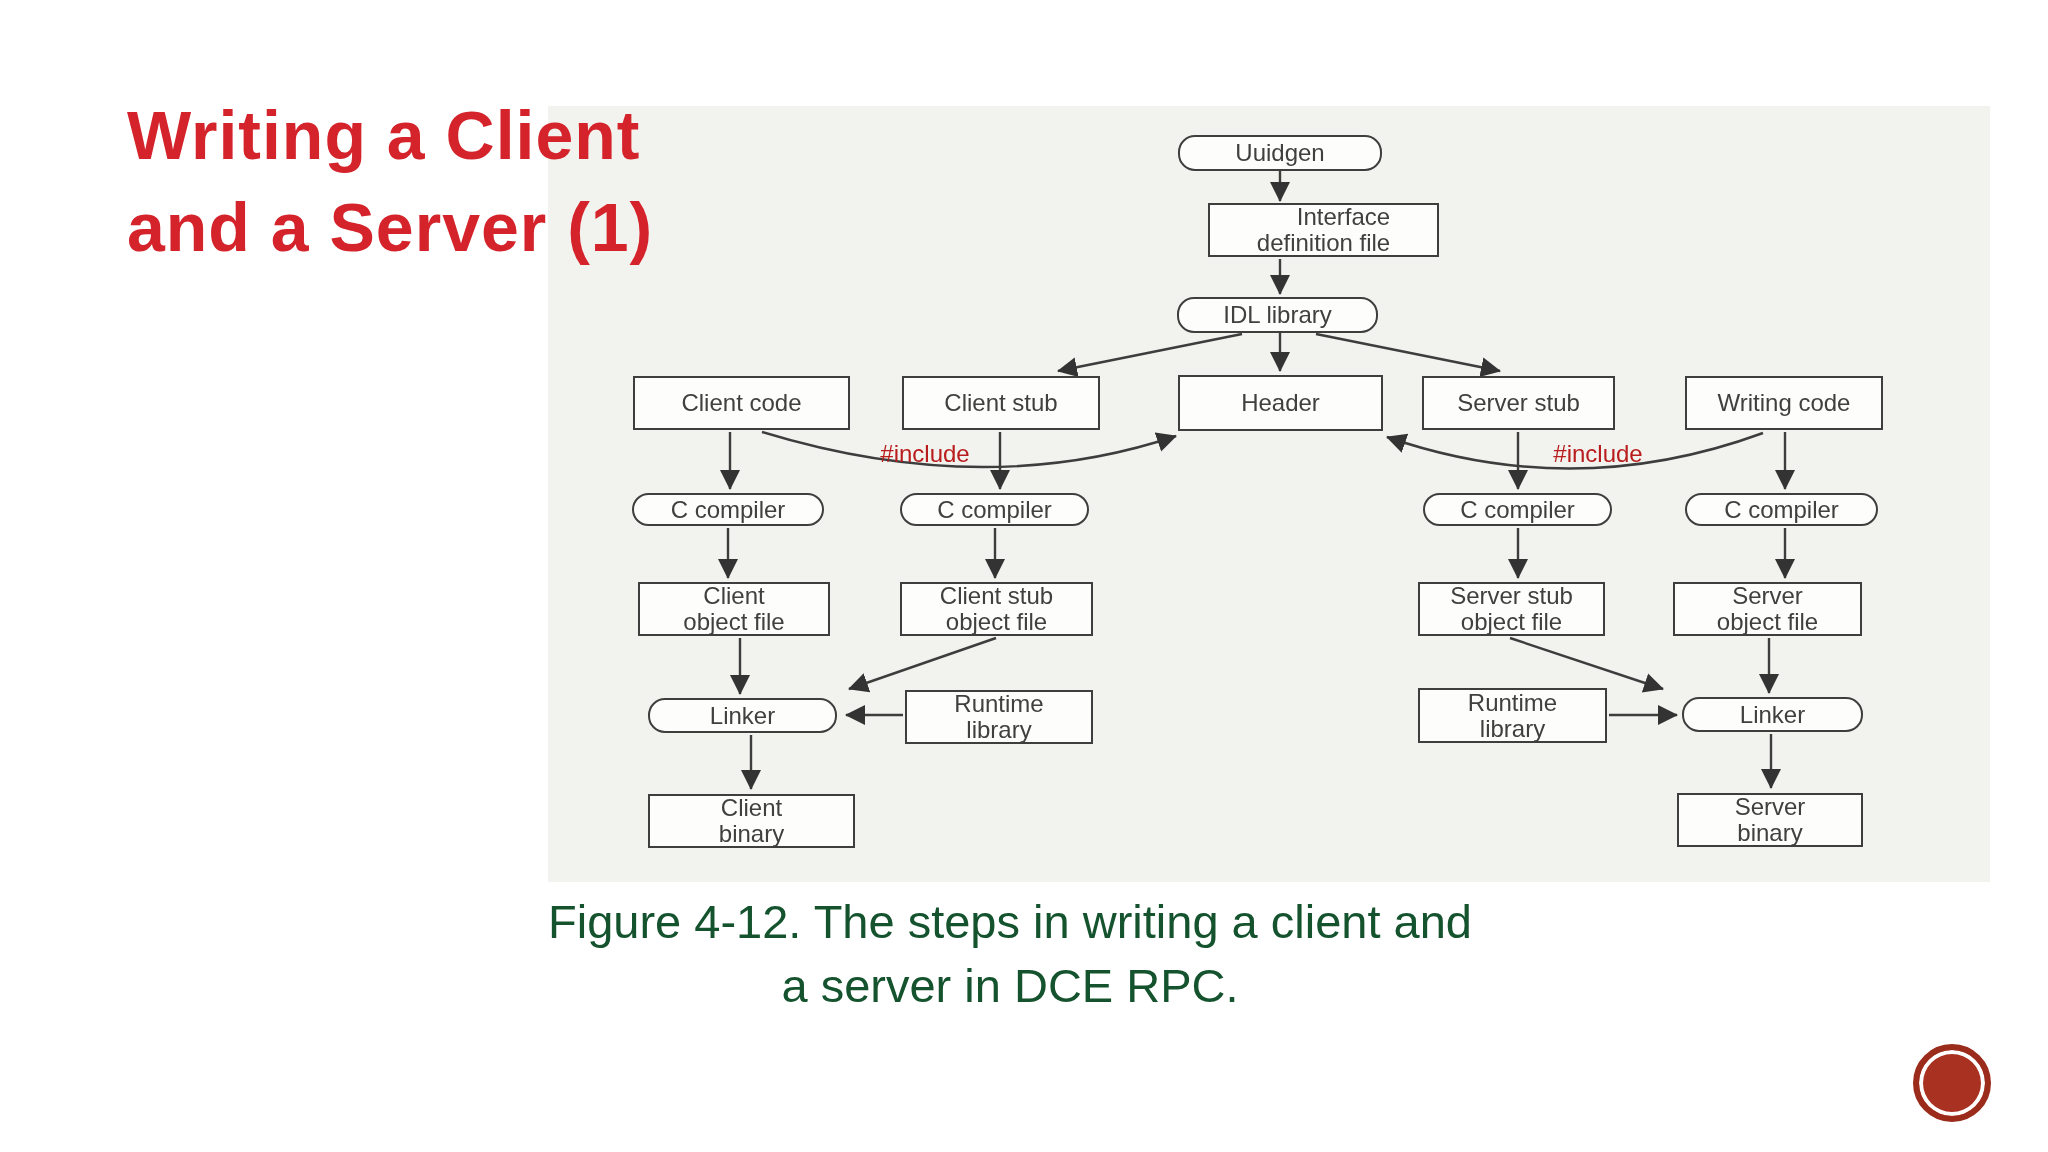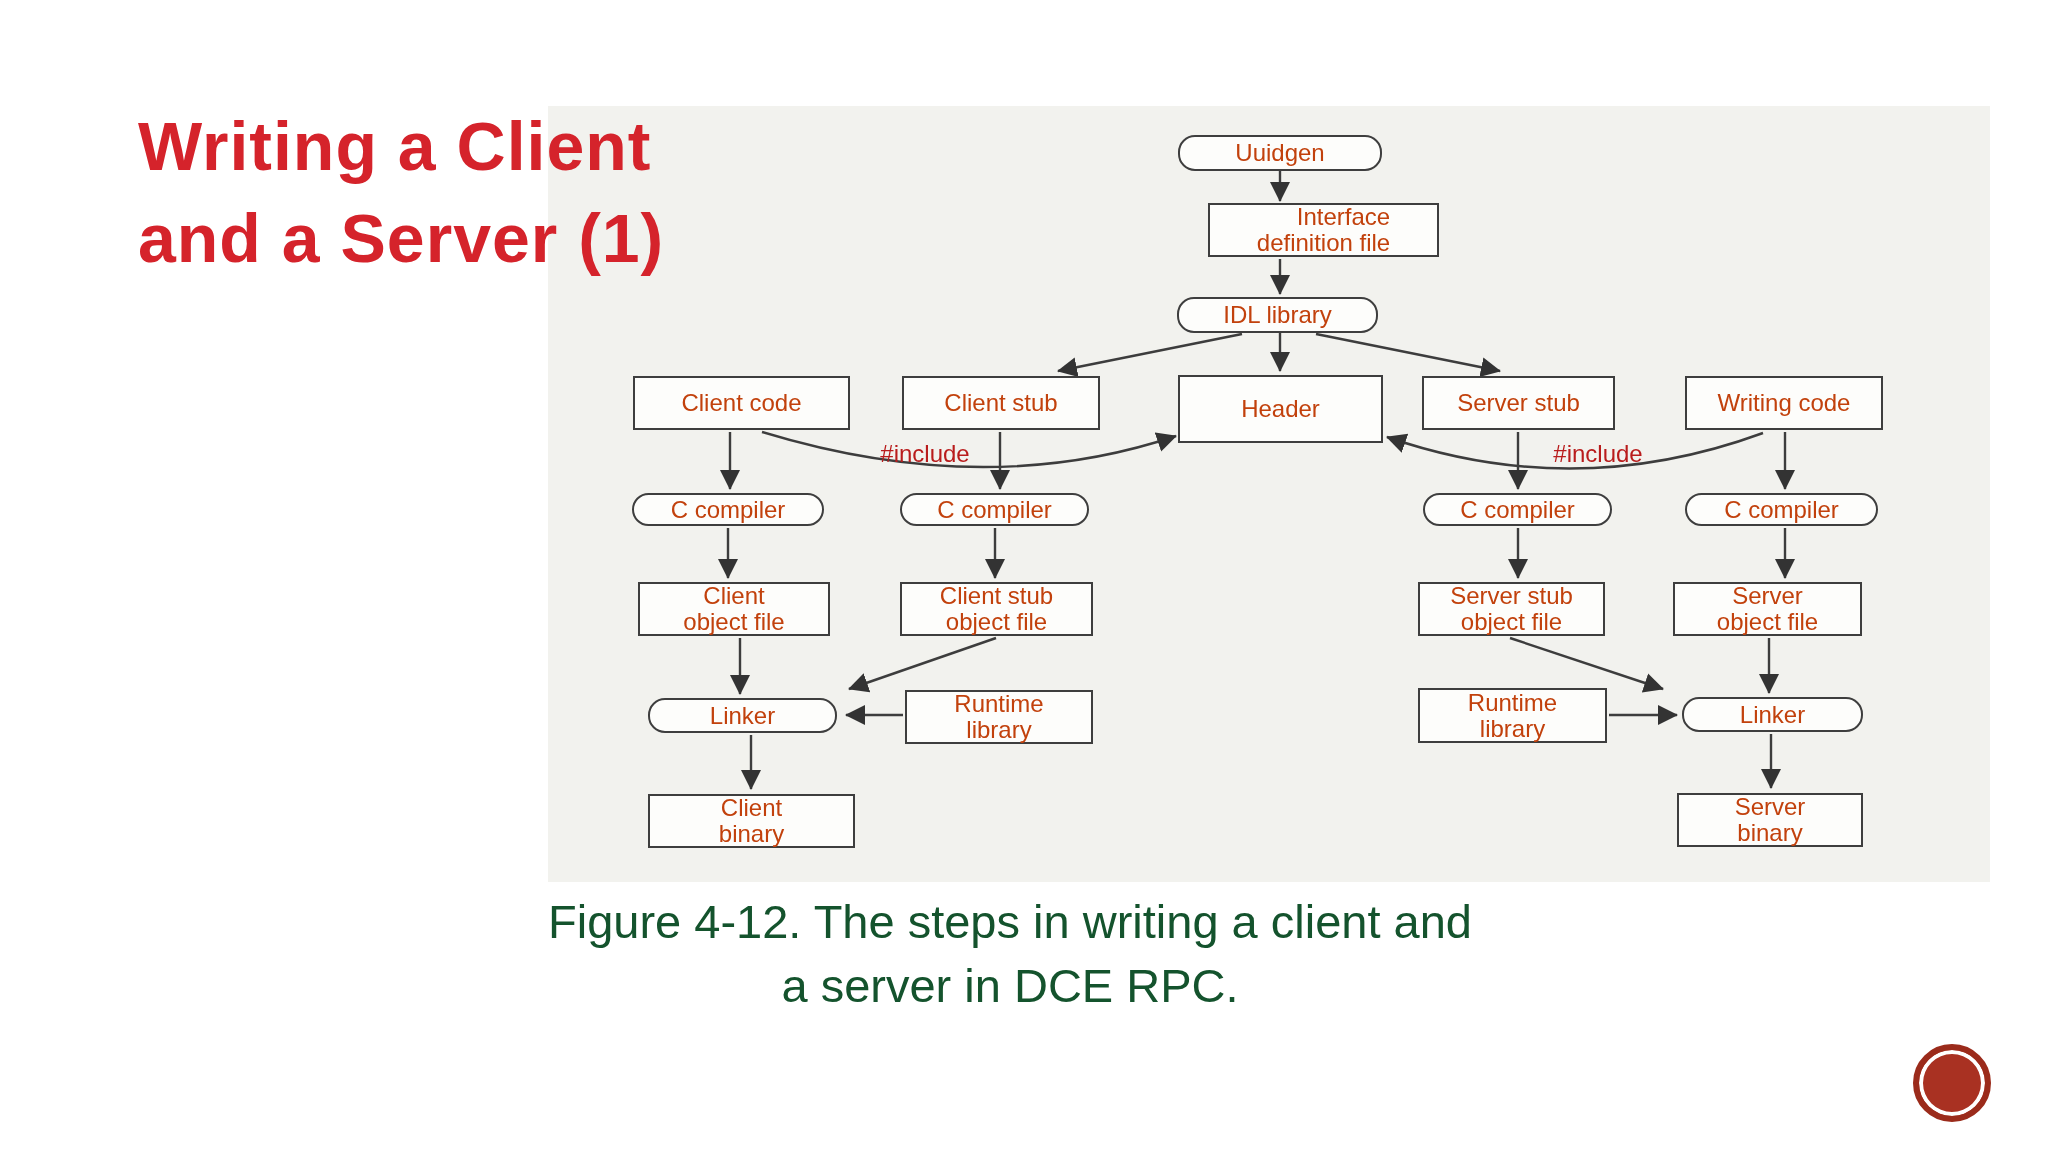--- a/index.html
+++ b/index.html
@@ -24,21 +24,21 @@
     letter-spacing:1px;
   }
   .arrow-layer{
     position:absolute;left:0;top:0;width:2048px;height:1152px;
   }
   .node{
     position:absolute;
     box-sizing:border-box;
     border:2.4px solid #3e3e3e;
     background:#fdfdfb;
-    color:#c2410c;
+    color:#404040;
     display:flex;align-items:center;justify-content:center;
     text-align:center;
     font-size:24px;line-height:26px;
     white-space:pre-line;
   }
   .rounded{border-radius:17px;}
   .include-label{
     position:absolute;
     width:140px;
     text-align:center;
@@ -63,21 +63,21 @@
     box-shadow:inset 0 0 0 4px #ffffff;
   }
 </style>
 </head>
 <body>
 
 <div class="slide">
 
   <div class="figure-panel"></div>
 
-  <h1 class="slide-title" style="margin:12px;">Writing a Client
+  <h1 class="slide-title" style="margin:1px;">Writing a Client
 and a Server (1)</h1>
 
   <svg class="arrow-layer" width="2048" height="1152" viewBox="0 0 2048 1152">
     <defs>
       <marker id="ah" markerUnits="userSpaceOnUse" markerWidth="22" markerHeight="24" refX="19" refY="11" orient="auto">
         <path d="M0,1 L20,11 L0,21 Z" fill="#333333"></path>
       </marker>
     </defs>
     <g stroke="#3d3d3d" stroke-width="2.4" fill="none">
 
@@ -114,21 +114,21 @@
 
   <div class="node rounded" style="left:1178px;top:135px;width:204px;height:36px;">Uuidgen</div>
 
   <div class="node" style="left:1208px;top:203px;width:231px;height:54px;text-align:right;">Interface
 definition file</div>
 
   <div class="node rounded" style="left:1177px;top:297px;width:201px;height:36px;">IDL library</div>
 
   <div class="node" style="left:633px;top:376px;width:217px;height:54px;">Client code</div>
   <div class="node" style="left:902px;top:376px;width:198px;height:54px;">Client stub</div>
-  <div class="node" style="left:1178px;top:375px;width:205px;height:68px;">Header</div>
+  <div class="node" style="left:1178px;top:375px;width:205px;height:56px;">Header</div>
   <div class="node" style="left:1422px;top:376px;width:193px;height:54px;">Server stub</div>
   <div class="node" style="left:1685px;top:376px;width:198px;height:54px;">Writing code</div>
 
   <div class="include-label" style="left:855px;top:440px;">#include</div>
   <div class="include-label" style="left:1528px;top:440px;">#include</div>
 
   <div class="node rounded" style="left:632px;top:493px;width:192px;height:33px;">C compiler</div>
   <div class="node rounded" style="left:900px;top:493px;width:189px;height:33px;">C compiler</div>
   <div class="node rounded" style="left:1423px;top:493px;width:189px;height:33px;">C compiler</div>
   <div class="node rounded" style="left:1685px;top:493px;width:193px;height:33px;">C compiler</div>

